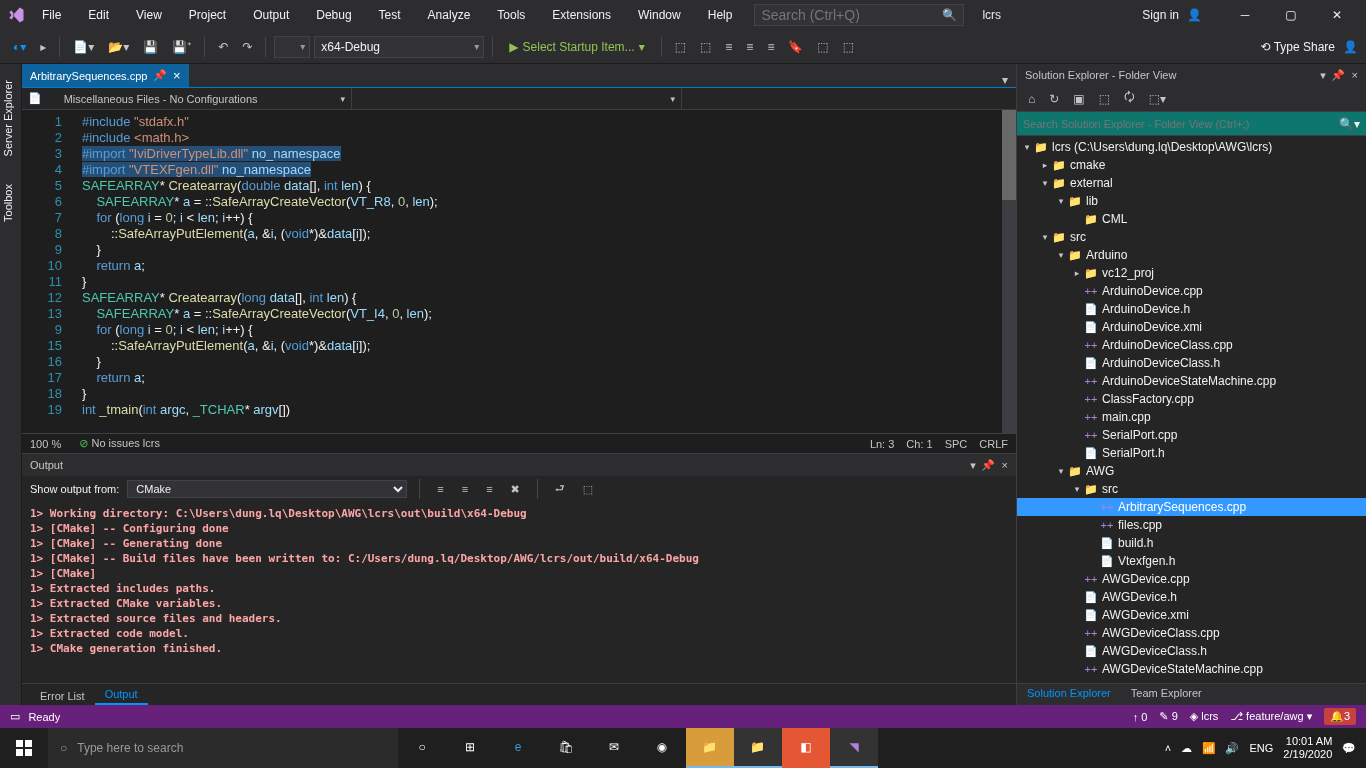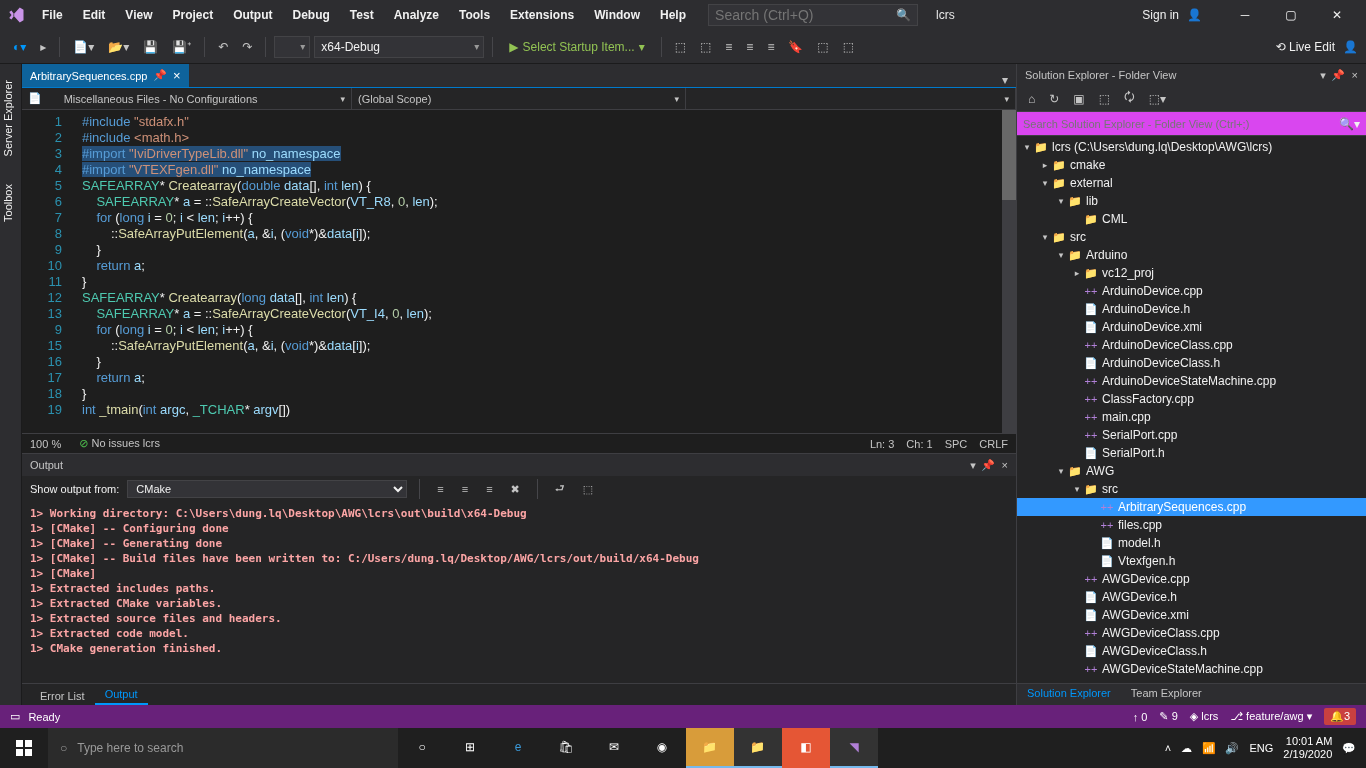--- a/index.html
+++ b/index.html
@@ -1,19 +1,19 @@
 <!DOCTYPE html>
 <html><head>
 <meta charset="utf-8">
 <style>
 * { margin:0; padding:0; box-sizing:border-box; font-family:"Segoe UI",sans-serif; }
 body { width:1366px; height:768px; background:#2d2d30; color:#f1f1f1; font-size:12px; overflow:hidden; position:relative; }
 .titlebar { height:30px; background:#2d2d30; display:flex; align-items:center; padding:0 6px; }
 .vs-logo { width:20px; height:20px; display:flex; align-items:center; justify-content:center; margin-right:8px; color:#e8e8e8; }
-.menu-items { display:flex; gap:4px;font-weight:bold; }
+.menu-items { display:flex; gap:11px; }
 .menu-item { padding:4px 8px; cursor:pointer; color:#f1f1f1; }
 .search-box { margin-left:14px; background:#333337; border:1px solid #434346; width:210px; height:22px; display:flex; align-items:center; padding:0 6px; color:#999; }
 .search-box input { background:transparent; border:none; color:#f1f1f1; flex:1; outline:none; font-size:14px; }
 .title-right { margin-left:auto; display:flex; align-items:center; gap:8px; }
 .win-controls { display:flex; gap:0; margin-left:12px; }
 .win-btn { width:46px; height:30px; display:flex; align-items:center; justify-content:center; color:#f1f1f1; }
 .toolbar { height:34px; background:#2d2d30; border-bottom:1px solid #1b1b1c; display:flex; align-items:center; padding:0 8px; gap:4px; }
 .tb-btn { padding:3px 5px; color:#c5c5c5; display:flex; align-items:center; border-radius:2px; }
 .tb-sep { width:1px; height:20px; background:#46464a; margin:0 4px; }
 .tb-dropdown { background:#333337; border:1px solid #434346; height:22px; padding:2px 20px 2px 6px; color:#f1f1f1; display:flex; align-items:center; position:relative; }
@@ -44,21 +44,21 @@
 .output-controls { height:26px; display:flex; align-items:center; padding:0 8px; gap:8px; font-size:11px; }
 .output-controls select { background:#333337; border:1px solid #434346; color:#f1f1f1; padding:1px 4px; width:280px; font-size:11px; }
 .output-text { flex:1; padding:4px 8px; font-family:Consolas,monospace; font-size:11px; line-height:15px; color:#fca5a5; overflow:auto; white-space:pre;font-weight:bold; }
 .bottom-tabs { height:22px; display:flex; align-items:end; padding:0 8px; background:#252526; border-top:1px solid #3e3e42; }
 .bottom-tab { padding:3px 10px; color:#c5c5c5; font-size:11px; }
 .bottom-tab.active { color:#0097fb; border-bottom:2px solid #0097fb; }
 .right-panel { width:350px; background:#252526; border-left:1px solid #3e3e42; display:flex; flex-direction:column; }
 .panel-title { height:22px; background:#2d2d30; padding:0 8px; display:flex; align-items:center; color:#c5c5c5; font-size:11px; }
 .panel-title-right { margin-left:auto; display:flex; gap:6px; }
 .panel-toolbar { height:26px; background:#2d2d30; border-bottom:1px solid #3e3e42; display:flex; align-items:center; padding:0 6px; gap:4px; }
-.panel-search { height:24px; background:#d946ef; display:flex; align-items:center; padding:0 6px; border-bottom:1px solid #3e3e42; }
+.panel-search { height:24px; background:#0f766e; display:flex; align-items:center; padding:0 6px; border-bottom:1px solid #3e3e42; }
 .panel-search input { background:transparent; border:none; color:#f1f1f1; flex:1; outline:none; font-size:11px; }
 .tree { flex:1; overflow:auto; padding:2px 0; font-size:12px; }
 .tree-item { display:flex; align-items:center; height:18px; padding:0 4px; cursor:pointer; white-space:nowrap; }
 .tree-item.selected { background:#3399ff; color:#fff; }
 .tree-icon { width:16px; text-align:center; font-size:11px; margin-right:3px; }
 .expand { width:12px; text-align:center; font-size:9px; color:#c5c5c5; }
 .folder-icon { color:#dcb67a; }
 .file-icon { color:#c5c5c5; }
 .cpp-icon { color:#b180d7; }
 .panel-tabs { height:22px; display:flex; background:#2d2d30; border-top:1px solid #3e3e42;text-align:center; }
@@ -136,21 +136,21 @@
   <div class="tb-sep"></div>
   <div class="tb-btn">⬚</div>
   <div class="tb-btn">⬚</div>
   <div class="tb-btn">≡</div>
   <div class="tb-btn">≡</div>
   <div class="tb-btn">≡</div>
   <div class="tb-btn">🔖</div>
   <div class="tb-btn">⬚</div>
   <div class="tb-btn">⬚</div>
   <div style="margin-left:auto;display:flex;align-items:center;gap:8px">
-    <span>⟲ <span>Live Edit</span></span>
+    <span>⟲ <span>Type Share</span></span>
     <span>👤</span>
   </div>
 </div>
 
 <div class="main-layout">
   <div class="left-tools">
     <div class="vert-tab">Server Explorer</div>
     <div class="vert-tab">Toolbox</div>
   </div>
 
@@ -159,21 +159,20 @@
       <div class="file-tabs">
         <div class="file-tab">
           <span>ArbitrarySequences.cpp</span>
           <span class="pin-icon">📌</span>
           <span class="close">×</span>
         </div>
         <span style="margin-left:auto;padding:0 8px;color:#c5c5c5">▾</span>
       </div>
       <div class="context-bar">
         <div class="ctx-item" style="max-width:330px">📄 <span style="margin-left:22px">Miscellaneous Files - No Configurations</span></div>
-        <div class="ctx-item">(Global Scope)</div>
         <div class="ctx-item" style="max-width:330px"></div>
       </div>
       <div class="code-view">
         <div class="gutter" id="gutter">
             <div>1</div>
             <div>2</div>
             <div>3</div>
             <div>4</div>
             <div>5</div>
             <div>6</div>
@@ -373,21 +372,21 @@
           <span>ArbitrarySequences.cpp</span>
         </div>
         <div class="tree-item" style="padding-left: 70px;">
           <span class="expand"></span>
           <span class="tree-icon cpp-icon">++</span>
           <span>files.cpp</span>
         </div>
         <div class="tree-item" style="padding-left: 70px;">
           <span class="expand"></span>
           <span class="tree-icon file-icon">📄</span>
-          <span>model.h</span>
+          <span>build.h</span>
         </div>
         <div class="tree-item" style="padding-left: 70px;">
           <span class="expand"></span>
           <span class="tree-icon file-icon">📄</span>
           <span>Vtexfgen.h</span>
         </div>
         <div class="tree-item" style="padding-left: 54px;">
           <span class="expand"></span>
           <span class="tree-icon cpp-icon">++</span>
           <span>AWGDevice.cpp</span>

